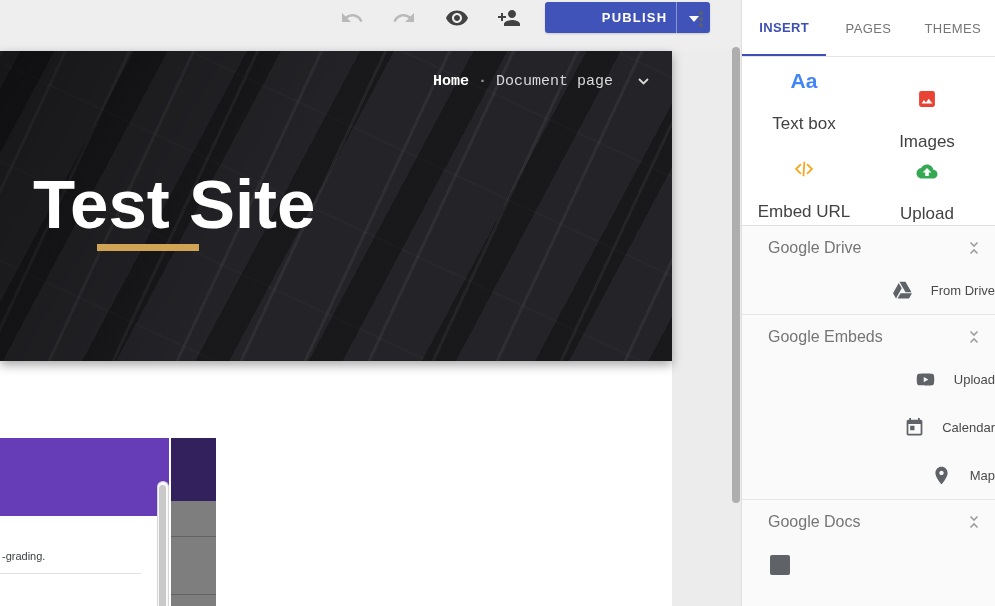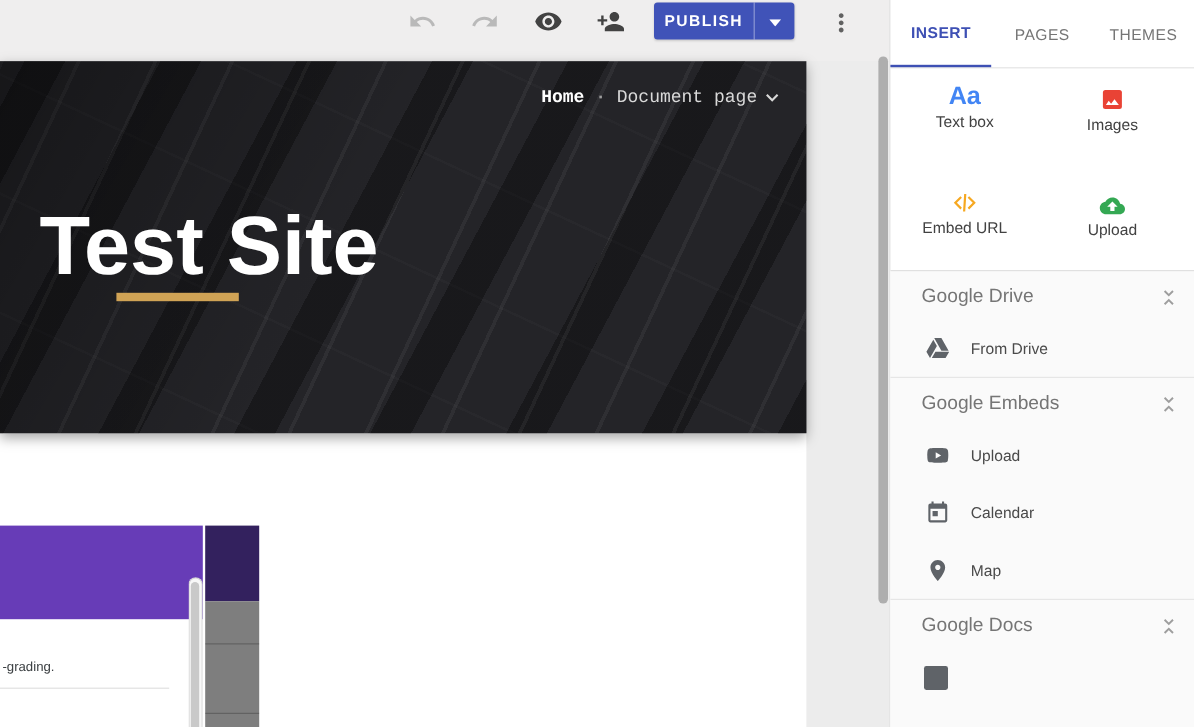--- a/index.html
+++ b/index.html
@@ -12,42 +12,42 @@
   
   #editor-left{position:absolute;left:0;top:0;width:741px;height:606px;background:#ECECEC;}
   #canvas{position:absolute;left:0;top:51px;width:672px;height:555px;background:#fff;}
   
   #topbar{position:absolute;left:0;top:0;width:741px;height:51px;background:#EFEEEE;}
   .tb-icon{position:absolute;top:6px;width:24px;height:24px;border:none;background:none;padding:0;cursor:pointer;}
   .tb-icon svg{width:24px;height:24px;display:block;}
   #undo-btn{left:340px;} #redo-btn{left:392px;} #preview-btn{left:445px;} #share-btn{left:497px;}
   .tb-disabled svg{fill:#B9B9B9;} .tb-dark svg{fill:#424242;}
   #publish-group{position:absolute;left:545px;top:2px;width:117px;height:31px;border-radius:3px;
-    background:var(--publish-blue,#4053B8);display:flex;box-shadow:0 1px 2px rgba(0,0,0,.15);}
+    background:var(--publish-blue,#4053B8);display:flex;box-shadow:0 1px 2px rgba(0,0,0,.15);padding-left:48px;}
   #publish-btn{flex:0 0 84px;border:none;background:none;color:#fff;font-size:13px;font-weight:bold;
     letter-spacing:1.2px;cursor:pointer;font-family:inherit;border-right:1px solid rgba(255,255,255,.4);}
   #publish-arrow-btn{flex:1;border:none;background:none;cursor:pointer;display:flex;align-items:center;justify-content:center;}
   #more-btn{left:689px;top:7px;}
   #more-btn svg{fill:#616161;}
   
   #main-scrollbar{position:absolute;left:732px;top:47px;width:8px;height:456px;background:#AEAEAE;border-radius:4px;cursor:pointer;}
   
   #hero{position:absolute;left:0;top:51px;width:672px;height:310px;overflow:hidden;cursor:pointer;
     background-color:#242428;
     background-image:
       linear-gradient(120deg, rgba(0,0,0,.38) 0%, rgba(0,0,0,0) 45%),
       repeating-linear-gradient(115deg, rgba(255,255,255,.05) 0 3px, rgba(255,255,255,0) 3px 58px),
       repeating-linear-gradient(118deg, rgba(0,0,0,.32) 18px 48px, rgba(0,0,0,0) 48px 118px),
       repeating-linear-gradient(25deg, rgba(255,255,255,.02) 0 2px, rgba(0,0,0,0) 2px 90px);
     box-shadow:0 4px 10px rgba(0,0,0,.35);
   }
   #hero-nav{position:absolute;top:22px;right:23px;display:flex;align-items:center;gap:9px;font-size:15px;font-family:Liberation Mono, monospace;}
   #nav-home{color:#fff;font-weight:bold;cursor:pointer;}
   #nav-dot{color:#9c9c9c;font-weight:bold;}
-  #nav-page{color:#D9D9D9;cursor:pointer;display:flex;align-items:center;gap:7px;}
+  #nav-page{color:#D9D9D9;cursor:pointer;display:flex;align-items:center;gap:25px;}
   #nav-page svg{stroke:#D9D9D9;}
   #hero-title{position:absolute;left:33px;top:116px;color:#fff;font-size:69px;font-weight:bold;line-height:1.1;letter-spacing:0;}
   #hero-accent{position:absolute;left:97px;top:193px;width:102px;height:7px;background:var(--hero-accent-gold,#D0A355);}
   
   #embed-block{position:absolute;left:0;top:387px;width:216px;height:219px;background:#fff;cursor:pointer;}
   #embed-purple{position:absolute;left:0;top:0;width:169px;height:78px;background:var(--form-purple,#673CB7);}
   #embed-darkpurple{position:absolute;left:171px;top:0;width:45px;height:63px;background:var(--form-dark-purple,#33215E);}
   #embed-graycol{position:absolute;left:171px;top:63px;width:45px;height:156px;background:#7E7E7E;}
   .gray-row{border-bottom:1px solid rgba(0,0,0,.22);}
   .gray-row:last-child{border-bottom:none;}
@@ -57,33 +57,33 @@
     border:1px solid #D6D6D6;border-bottom:none;border-radius:7px 7px 0 0;box-sizing:border-box;cursor:pointer;}
   #embed-scroll-thumb{position:absolute;left:1px;top:3px;width:7px;height:170px;background:#C9C9C9;border-radius:4px;}
   
   #sidebar{position:absolute;left:741px;top:0;width:254px;height:606px;background:#fff;border-left:1px solid #DFDFDF;box-sizing:border-box;}
   #sidebar-tabs{display:flex;height:57px;border-bottom:1px solid #E4E4E4;box-sizing:border-box;justify-content:space-between;}
   .sb-tab{flex:1;display:flex;align-items:center;justify-content:center;font-size:13px;letter-spacing:.4px;
     color:#757575;cursor:pointer;box-sizing:border-box;}
   .sb-tab.active{color:var(--tab-active-blue,#3E50B4);font-weight:bold;border-bottom:2px solid var(--tab-active-blue,#3E50B4);}
   .insert-tile{position:absolute;width:104px;text-align:center;cursor:pointer;}
   .tile-icon{height:26px;display:flex;align-items:center;justify-content:center;}
-  .tile-label{margin-top:0;font-size:13px;color:#424242;}
-  #tile-textbox{left:10px;top:68px;} #tile-images{left:133px;top:70px;}
+  .tile-label{margin-top:20px;font-size:17px;color:#424242;}
+  #tile-textbox{left:10px;top:68px;} #tile-images{left:133px;top:86px;}
   #tile-embed{left:10px;top:156px;} #tile-upload{left:133px;top:158px;}
   #tile-textbox .tile-icon{font-size:21px;font-weight:bold;color:var(--textbox-blue,#4285F4);}
   
   #sidebar-sections{position:absolute;left:0;top:225px;width:100%;height:381px;background:#FAFAFA;border-top:1px solid #E0E0E0;box-sizing:border-box;}
   .section{border-bottom:1px solid #E6E6E6;}
   .section:last-child{border-bottom:none;}
   .section-header{display:flex;align-items:center;justify-content:space-between;
     padding:13px 14px 9px 26px;cursor:pointer;}
   .section-title{font-size:16px;color:#757575;}
   .collapse-icon svg{display:block;}
-  .section-item{display:flex;align-items:center;height:48px;padding-left:28px;cursor:pointer;}
+  .section-item{display:flex;align-items:center;height:48px;padding-left:28px;cursor:pointer;justify-content:flex-end;}
   .item-icon{width:22px;height:22px;display:flex;align-items:center;justify-content:center;}
   .item-icon svg{width:21px;height:21px;fill:var(--icon-gray,#5F6368);}
   .item-label{margin-left:17px;font-size:13px;color:#4A4A4A;}
   #docs-partial-icon{margin-left:28px;margin-top:15px;width:20px;height:20px;background:var(--icon-gray,#5F6368);border-radius:2px;}
 </style>
 </head>
 <body>
 
 <div id="editor-left">
 

